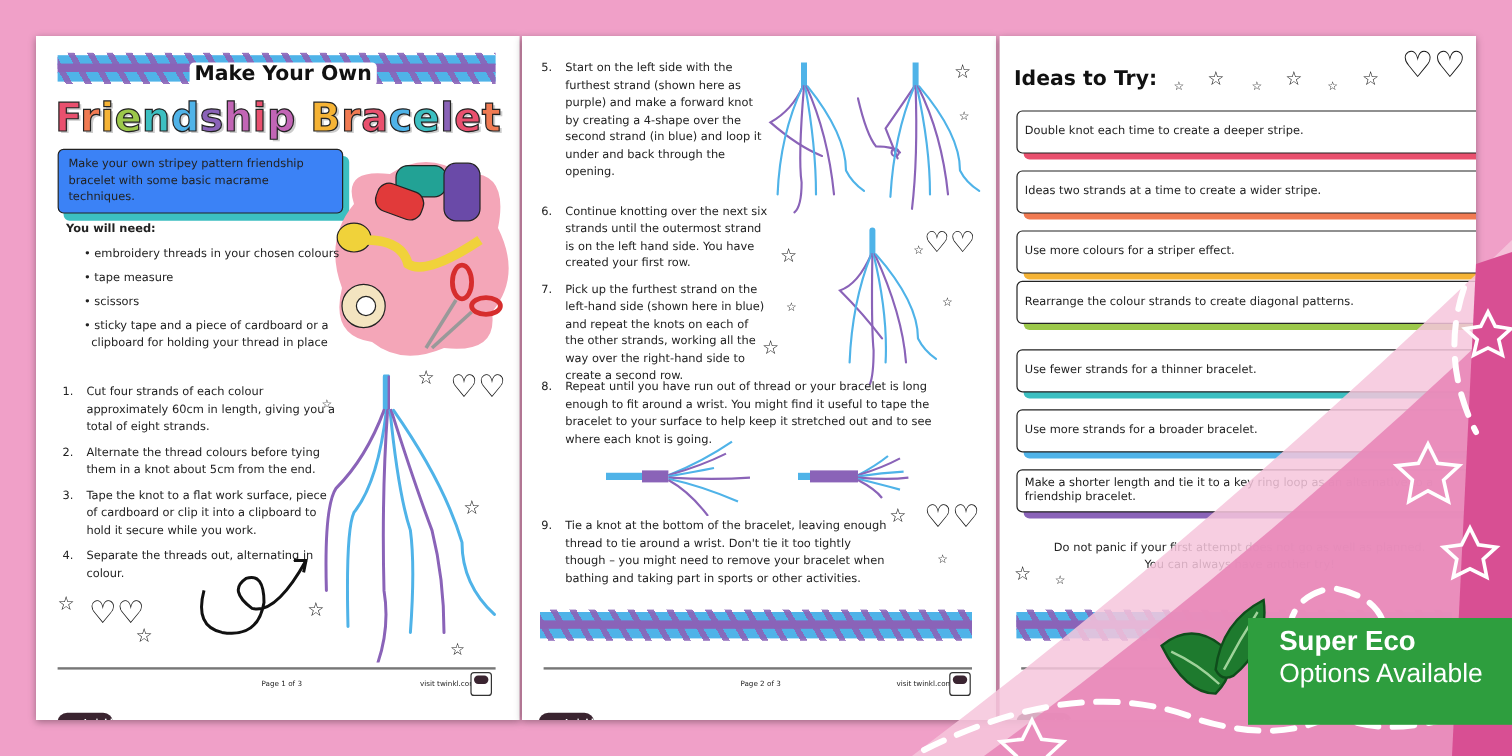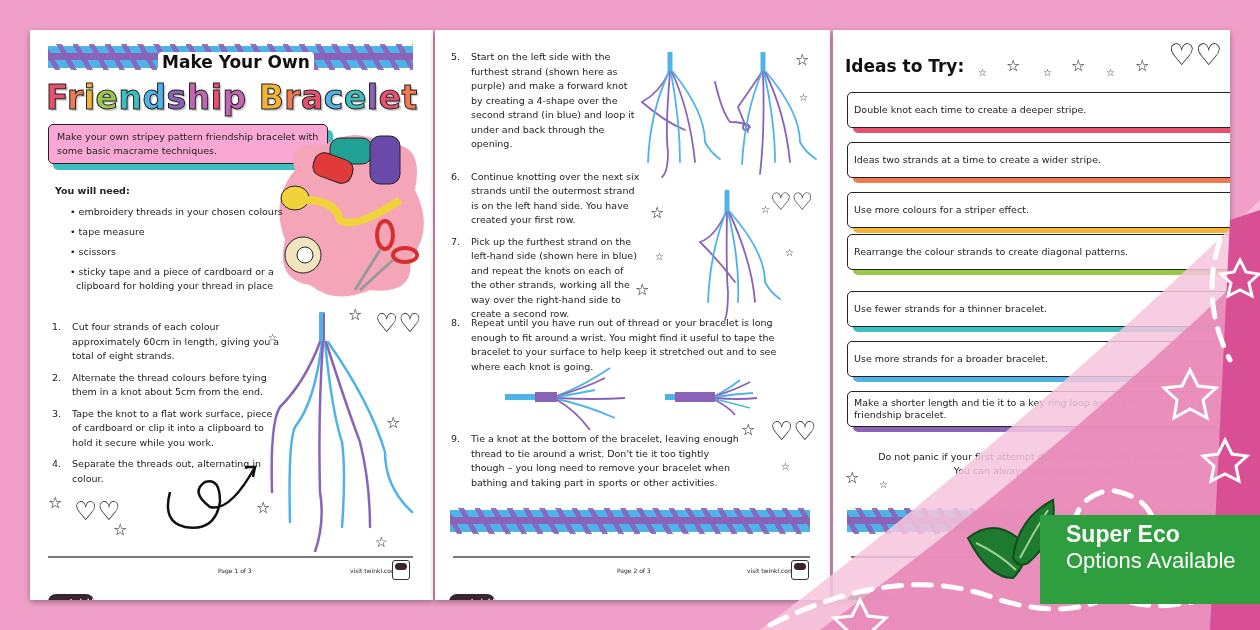--- a/index.html
+++ b/index.html
@@ -14,21 +14,21 @@
   .braid .band { position: absolute; left: 0; right: 0; height: 8px; }
   .braid .b1 { top: 2px; background: #4fb3e8; }
   .braid .b2 { top: 9px; background: #8a63b8; }
   .braid .b3 { top: 16px; background: #4fb3e8; }
   .braid .twist { position: absolute; inset: 0; background: repeating-linear-gradient(60deg, transparent 0 6px, #8a63b8 6px 11px, transparent 11px 14px); opacity: 0.9; }
 
   .title-small { position: absolute; left: 128px; top: 22px; font-family: "DejaVu Sans", sans-serif; font-weight: bold; font-size: 17px; color: #111; background: #fff; padding: 0 4px; border-radius: 4px; }
   .title-big { position: absolute; left: 16px; top: 48px; font-family: "DejaVu Sans", sans-serif; font-weight: bold; font-size: 33px; letter-spacing: 0.5px; -webkit-text-stroke: 1px #222; white-space: nowrap; }
   .title-big span { text-shadow: 2px 2px 0 #ccc; }
 
-  .intro-box { position: absolute; left: 18px; top: 94px; width: 280px; padding: 5px 8px; border: 1.5px solid #222; border-radius: 5px; font-size: 9.5px; line-height: 14px; color: #222; background: #f9a8d4; box-shadow: 5px 6px 0 #3cbfc1; }
+  .intro-box { position: absolute; left: 18px; top: 94px; width: 238px; padding: 5px 8px; border: 1.5px solid #222; border-radius: 5px; font-size: 9.5px; line-height: 14px; color: #222; background: #3b82f6; box-shadow: 5px 6px 0 #3cbfc1; }
   .need-h { position: absolute; left: 25px; top: 155px; font-size: 9.5px; font-weight: bold; color: #222; }
   .need-list { position: absolute; left: 16px; top: 175px; width: 240px; list-style: none; font-size: 9.5px; line-height: 14px; color: #222; }
   .need-list li { margin-bottom: 6px; padding-left: 6px; text-indent: -6px; margin-left: 24px; }
   .need-list li::before { content: "•"; margin-right: 3px; }
 
   .steps { position: absolute; list-style: none; font-size: 9.5px; line-height: 14.5px; color: #222; }
   .steps li { position: relative; padding-left: 20px; margin-bottom: 7px; }
   .steps li .num { position: absolute; left: 0; top: 0; }
   #p1 .steps { left: 22px; top: 290px; width: 230px; }
 
@@ -214,21 +214,21 @@
       <path d="M220 36 Q235 28 245 20" stroke="#4fb3e8"></path>
       <path d="M220 36 Q240 30 255 22" stroke="#8a63b8"></path>
       <path d="M220 37 Q240 34 258 33" stroke="#4fb3e8"></path>
       <path d="M220 38 Q245 40 262 38" stroke="#8a63b8"></path>
       <path d="M220 39 Q240 44 255 48" stroke="#4fb3e8"></path>
       <path d="M220 40 Q235 48 240 55" stroke="#8a63b8"></path>
     </g>
   </svg>
 
   <ol class="steps s3">
-    <li><span class="num">9.</span><span>Tie a knot at the bottom of the bracelet, leaving enough thread to tie around a wrist. Don't tie it too tightly though – you long need to remove your bracelet when bathing and taking part in sports or other activities.</span></li>
+    <li><span class="num">9.</span><span>Tie a knot at the bottom of the bracelet, leaving enough thread to tie around a wrist. Don't tie it too tightly though – you might need to remove your bracelet when bathing and taking part in sports or other activities.</span></li>
   </ol>
 
   <div class="star" style="left:306px;top:392px;font-size:16px;">☆</div>
   <div class="heart" style="left:335px;top:388px;font-size:26px;">♡♡</div>
   <div class="star" style="left:346px;top:432px;font-size:10px;">☆</div>
 
   <div class="braid" style="left:15px; right:20px; top:478px;">
     <div class="band b1"></div>
       <div class="band b2"></div>
       <div class="band b3"></div>

